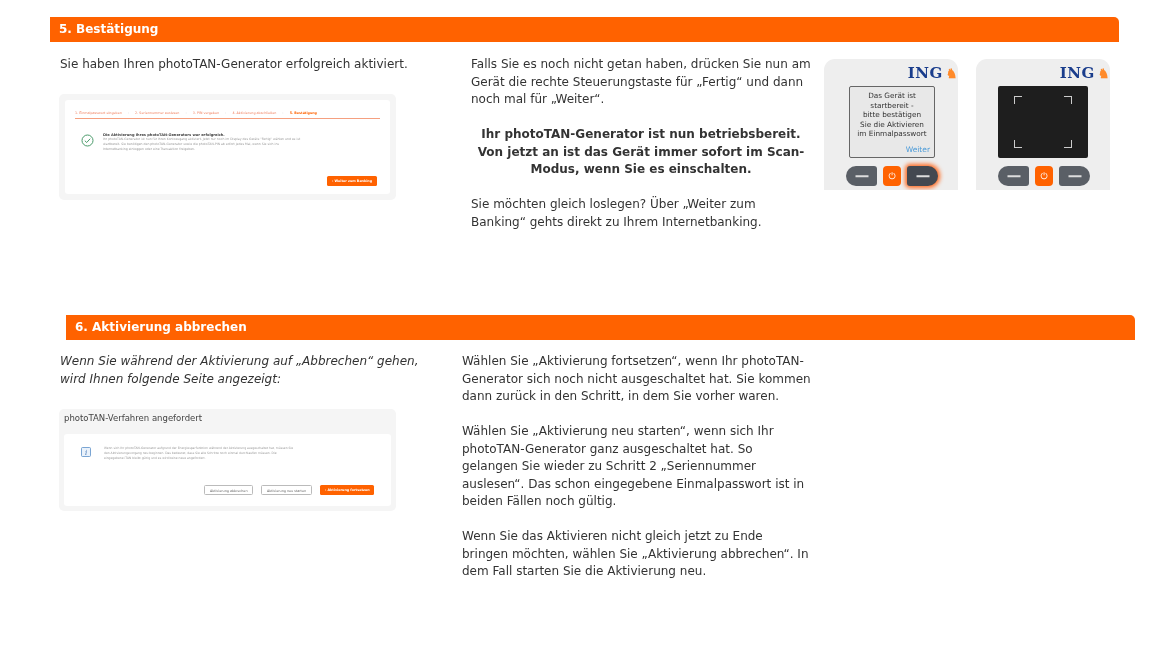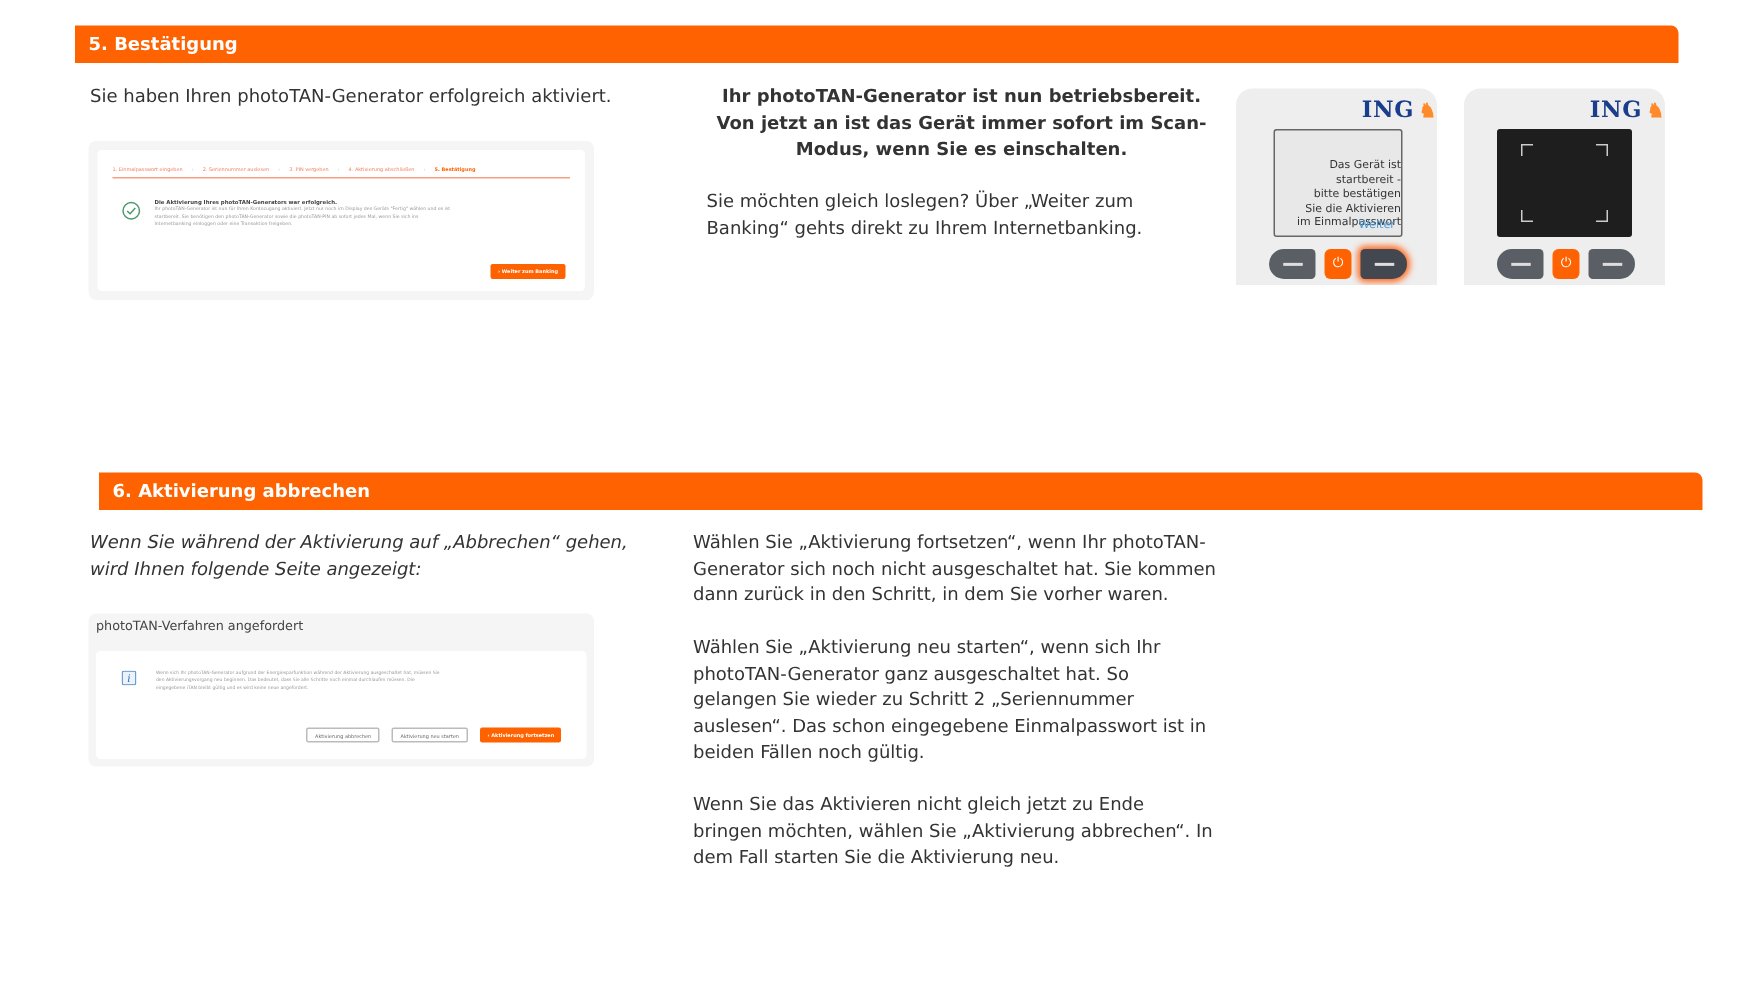--- a/index.html
+++ b/index.html
@@ -24,21 +24,21 @@
   .mini-btn.or { background:#ff6200; color:#fff; font-weight:bold; }
   .mini-btn.gr { background:#fff; color:#666; border:0.6px solid #bbb; box-sizing:border-box; }
   
   .device { position:absolute; width:134px; height:131px; background:#eeeeee; border-radius:11px 11px 0 0; overflow:hidden; }
   .logo { position:absolute; top:5px; left:0; right:0; text-align:right; font-family:"DejaVu Serif", serif;
           font-weight:bold; font-size:15px; color:#1a3d8c; letter-spacing:0.5px; }
   .logo .lion { color:#ff8a2a; font-size:13px; margin-left:3px; }
   .screen { position:absolute; left:25px; top:27px; width:86px; height:72px; border-radius:2px; }
   .screen.light { background:#e8e8e8; border:1px solid #666; box-sizing:border-box; }
   .screen.dark { background:#1e1e1e; left:22px; width:90px; }
-  .screen .msg { font-size:7.3px; text-align:right; color:#333; line-height:9.5px; margin-top:18px; }
+  .screen .msg { font-size:7.3px; text-align:center; color:#333; line-height:9.5px; margin-top:4px; }
   .screen .weiter { position:absolute; right:4px; bottom:3px; font-size:7.5px; color:#4a9ad8; }
   .corner { position:absolute; width:7px; height:7px; border-color:#ccc; border-style:solid; border-width:0; }
   .keys { position:absolute; top:107px; left:22px; width:92px; height:20px; }
   .key { position:absolute; top:0; height:20px; background:#5a5f66; }
   .key::after { content:""; position:absolute; left:50%; top:50%; width:13px; height:1.5px; background:#ddd; transform:translate(-50%,-50%); }
   .key.l { left:0; width:31px; border-radius:10px 3px 3px 10px; }
   .key.r { right:0; width:31px; border-radius:3px 10px 10px 3px; }
   .key.glow { box-shadow:0 0 4px 2px #ff6a20; background:#434850; }
   .pwr { position:absolute; left:37px; top:0; width:18px; height:20px; background:#ff6200; border-radius:4px; color:#fff; font-size:9px; text-align:center; line-height:20px; }
 </style>
@@ -68,20 +68,21 @@
     </svg>
     <div style="position:absolute; left:38px; top:33px; width:200px;">
       <div class="mini-title">Die Aktivierung Ihres photoTAN-Generators war erfolgreich.</div>
       <div class="mini-text">Ihr photoTAN-Generator ist nun für Ihren Kontozugang aktiviert. Jetzt nur noch im Display des Geräts "Fertig" wählen und es ist startbereit. Sie benötigen den photoTAN-Generator sowie die photoTAN-PIN ab sofort jedes Mal, wenn Sie sich ins Internetbanking einloggen oder eine Transaktion freigeben.</div>
     </div>
     <div class="mini-btn or" style="right:13px; top:76px;">› Weiter zum Banking</div>
   </div>
 </div>
 
 <div class="txt" style="left:471px; top:56px; width:340px;">
+  <p>Falls Sie es noch nicht getan haben, drücken Sie nun am Gerät die rechte Steuerungstaste für „Fertig“ und dann noch mal für „Weiter“.</p>
   <p class="b">Ihr photoTAN-Generator ist nun betriebsbereit. Von jetzt an ist das Gerät immer sofort im Scan-Modus, wenn Sie es einschalten.</p>
   <p>Sie möchten gleich loslegen? Über „Weiter zum Banking“ gehts direkt zu Ihrem Internetbanking.</p>
 </div>
 
 <div class="device" style="left:824px; top:59px;">
   <div class="logo"><span>ING</span><span class="lion">♞</span></div>
   <div class="screen light">
     <div class="msg">
       <div>Das Gerät ist</div>
       <div>startbereit -</div>

